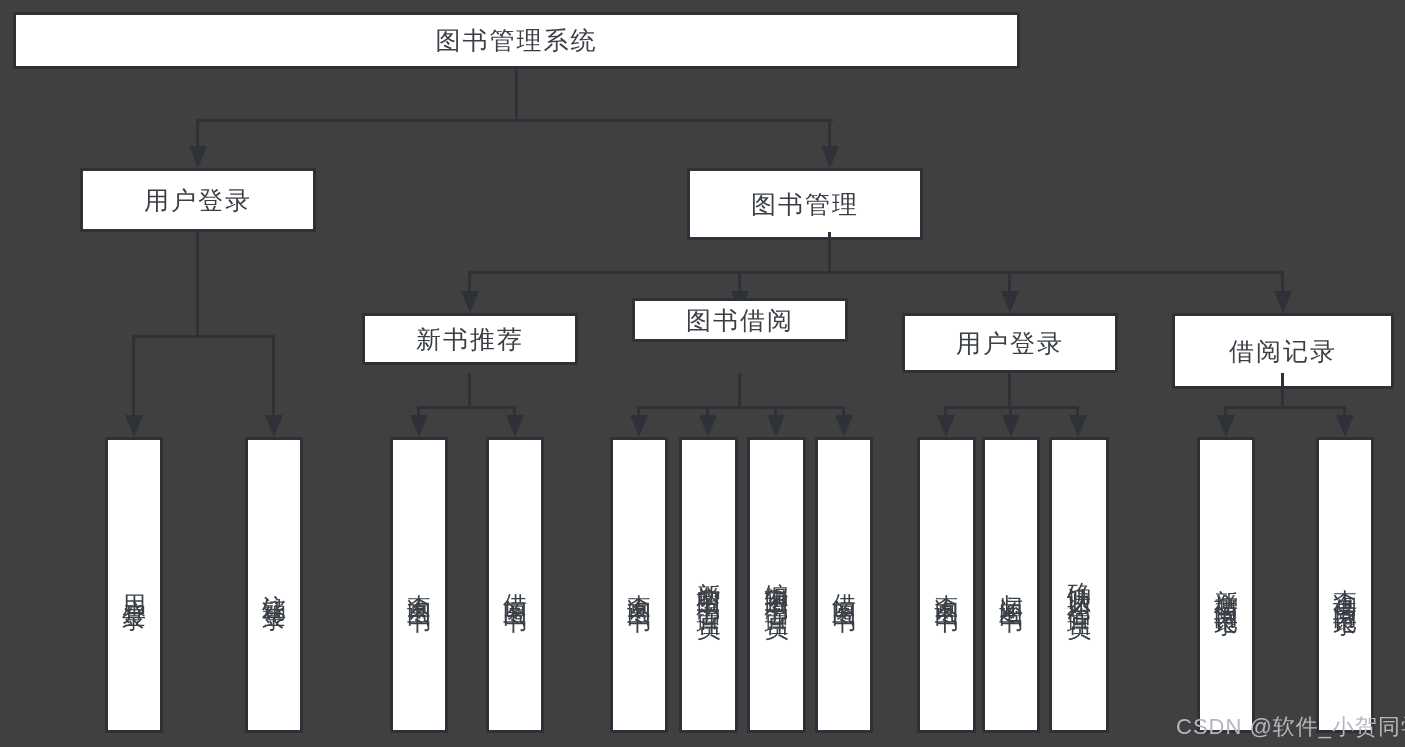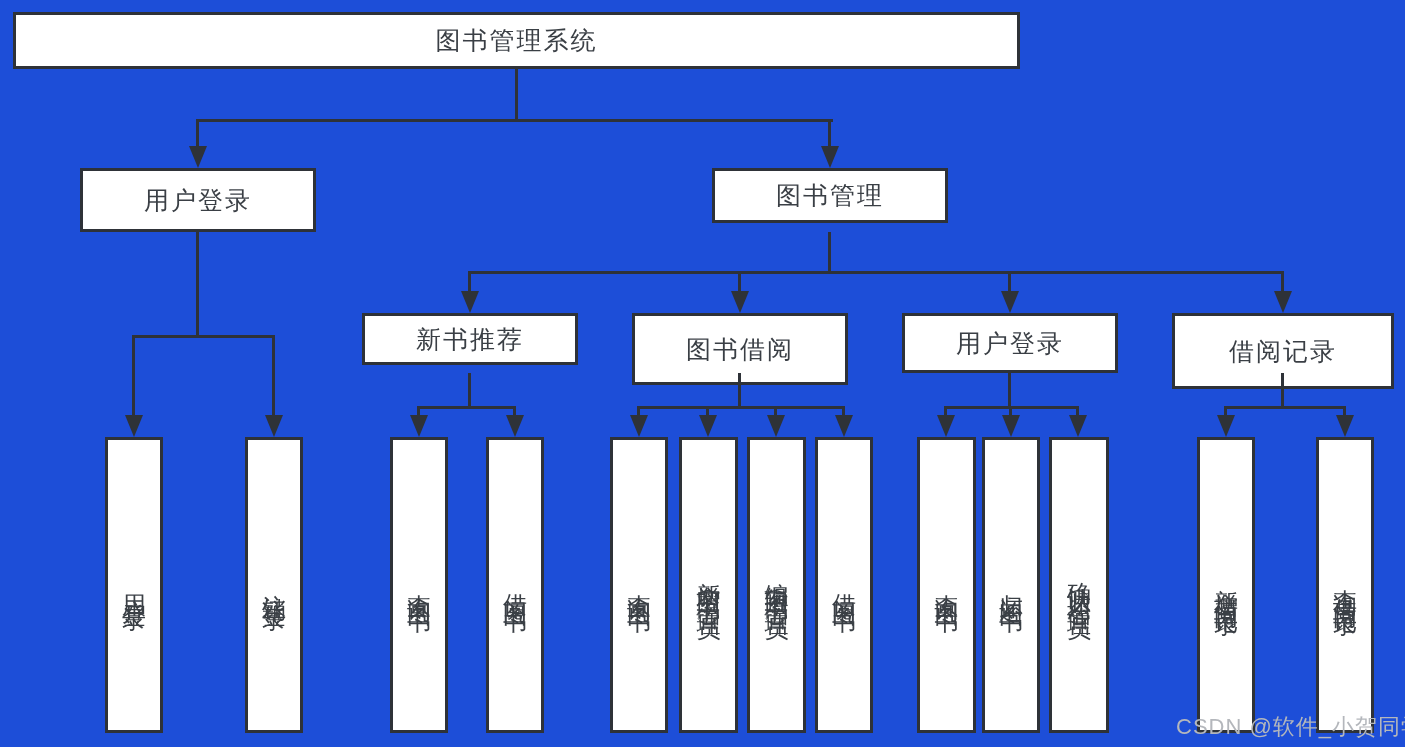--- a/index.html
+++ b/index.html
@@ -1,17 +1,17 @@
 <!DOCTYPE html>
 <html><head>
 <meta charset="utf-8">
 <style>
   html,body { margin:0; padding:0; background:#fff; }
   .stage {
-    position:relative; width:1405px; height:747px; background:#1d4ed8;
+    position:relative; width:1405px; height:747px; background:#404040;
     font-family:"Liberation Sans","DejaVu Sans",sans-serif; color:#33373d; overflow:hidden;
   }
   .node {
     position:absolute; box-sizing:border-box; border:3px solid #2e3238;
     background:#ffffff; display:flex; align-items:center; justify-content:center;
   }
   .node .lbl { font-size:25px; letter-spacing:2px; color:#3a3f45; white-space:nowrap; }
   .node.v .lbl {
     writing-mode:vertical-lr; text-orientation:mixed;
     font-size:24px; letter-spacing:5px; line-height:1; white-space:normal;
@@ -41,21 +41,21 @@
   <div class="vline" style="left:515px;top:69px;height:50px"></div>
   <div class="hline" style="left:196px;top:119px;width:637px"></div>
   <div class="vline" style="left:196px;top:119px;height:27px"></div>
   <div class="arrow" style="left:189px;top:146px"></div>
   <div class="vline" style="left:828px;top:119px;height:27px"></div>
   <div class="arrow" style="left:821px;top:146px"></div>
 
   <div class="node" style="left:80px;top:168px;width:236px;height:64px">
     <span class="lbl">用户登录</span>
   </div>
-  <div class="node" style="left:712px;top:168px;width:236px;height:55px">
+  <div class="node" style="left:687px;top:168px;width:236px;height:72px">
     <span class="lbl">图书管理</span>
   </div>
 
   <div class="vline" style="left:196px;top:232px;height:103px"></div>
   <div class="hline" style="left:132px;top:335px;width:143px"></div>
   <div class="vline" style="left:132px;top:335px;height:80px"></div>
   <div class="arrow" style="left:125px;top:415px"></div>
   <div class="vline" style="left:272px;top:335px;height:80px"></div>
   <div class="arrow" style="left:265px;top:415px"></div>
 
@@ -66,21 +66,21 @@
   <div class="vline" style="left:738px;top:271px;height:20px"></div>
   <div class="arrow" style="left:731px;top:291px"></div>
   <div class="vline" style="left:1008px;top:271px;height:20px"></div>
   <div class="arrow" style="left:1001px;top:291px"></div>
   <div class="vline" style="left:1281px;top:271px;height:20px"></div>
   <div class="arrow" style="left:1274px;top:291px"></div>
 
   <div class="node" style="left:362px;top:313px;width:216px;height:52px">
     <span class="lbl">新书推荐</span>
   </div>
-  <div class="node" style="left:632px;top:313px;width:216px;height:72px">
+  <div class="node" style="left:632px;top:298px;width:216px;height:44px">
     <span class="lbl">图书借阅</span>
   </div>
   <div class="node" style="left:902px;top:313px;width:216px;height:60px">
     <span class="lbl">用户登录</span>
   </div>
   <div class="node" style="left:1172px;top:313px;width:222px;height:76px">
     <span class="lbl">借阅记录</span>
   </div>
 
   <div class="vline" style="left:468px;top:373px;height:33px"></div>

